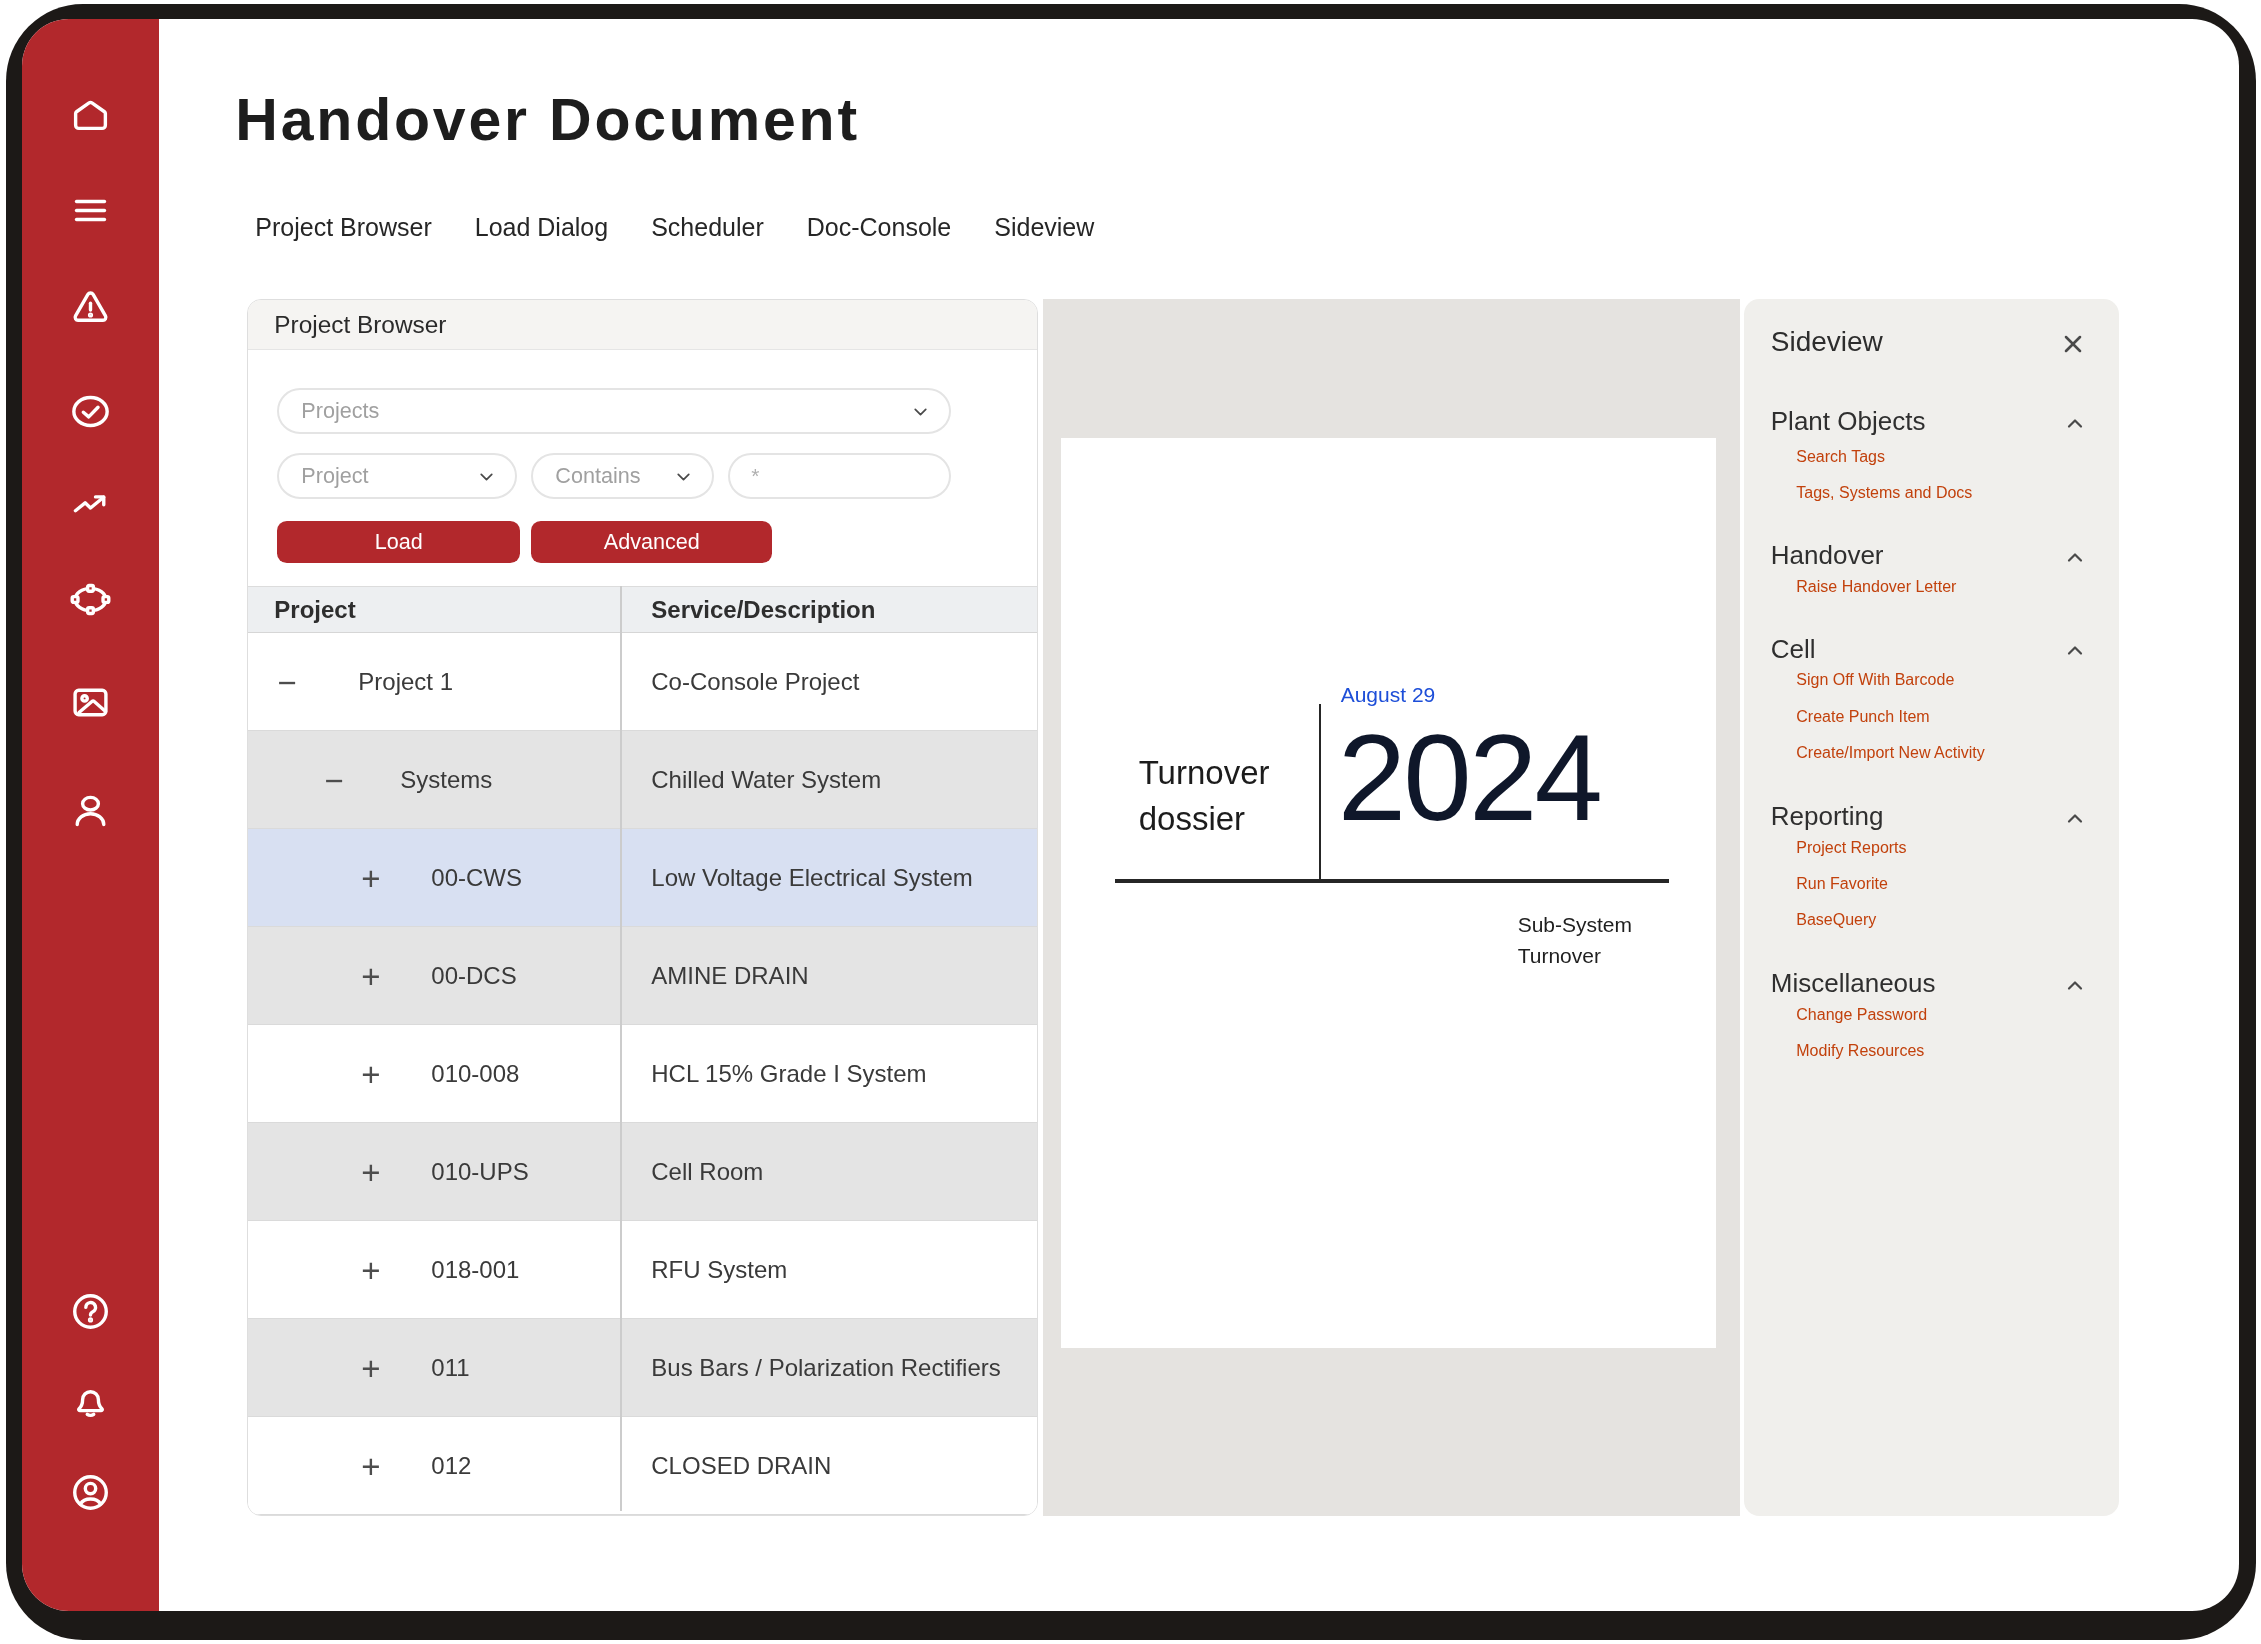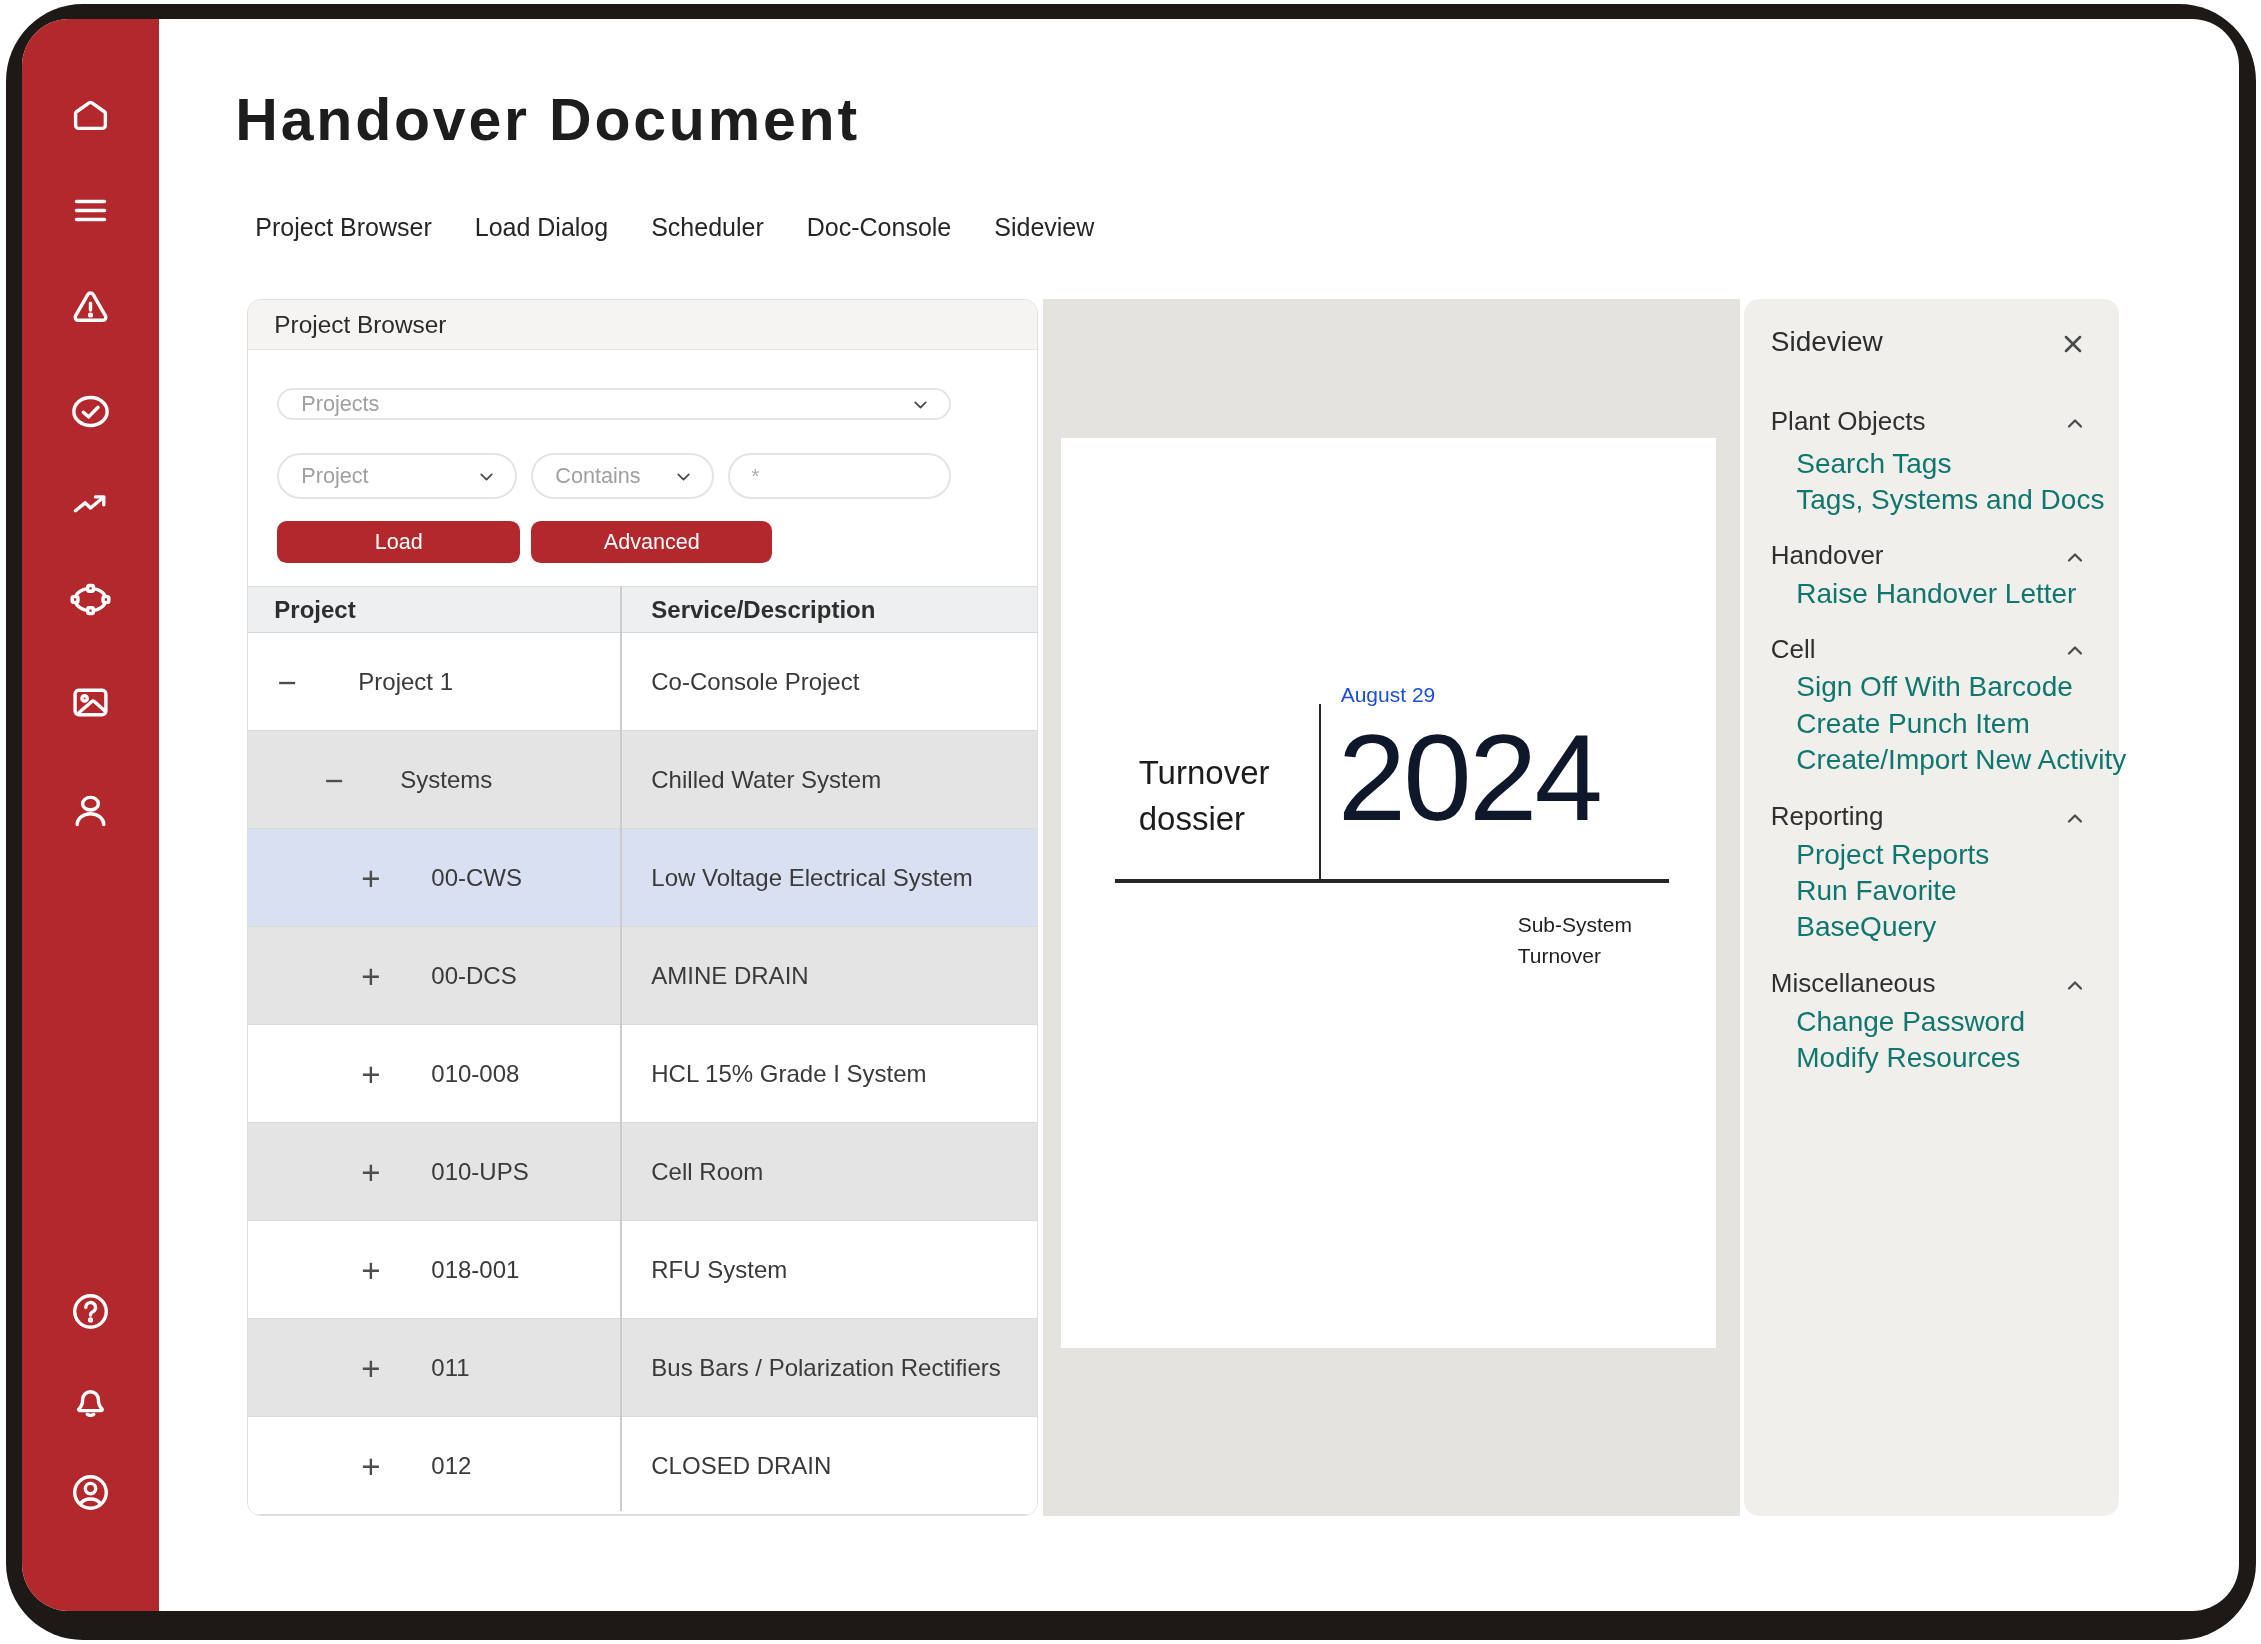--- a/index.html
+++ b/index.html
@@ -20,21 +20,21 @@
   
   .panel-left { position:absolute; left:225px; top:280px; width:791px; height:1217px; background:#ffffff; border:1.4px solid #dedede; border-radius:14px; overflow:hidden; }
   .panel-mid  { position:absolute; left:1021px; top:280px; width:697px; height:1217px; background:#e5e3e0; }
   .panel-side { position:absolute; left:1722px; top:280px; width:375px; height:1217px; background:#f0efec; border-radius:15.3px; }
 
   
   .pb-header { position:absolute; left:0; right:0; top:0; height:50px; background:#f5f4f2; border-bottom:1.4px solid #e5e5e5; }
   .pb-header span { position:absolute; left:26px; top:50%; transform:translateY(-50%); font-size:24.4px; font-weight:500; color:#2b2b2b; }
   .select { position:absolute; border:2.8px solid #e4e4e4; border-radius:24px; background:#fff; display:flex; align-items:center; justify-content:space-between; padding:0 18px 0 22px; color:#a0a0a0; font-size:21.6px; }
   .select svg { width:21px; height:21px; stroke:#4a4a4a; stroke-width:2; fill:none; stroke-linecap:round; stroke-linejoin:round; flex:0 0 auto; }
-  .sel-projects { left:29px; top:88px; width:674px; height:32px;gap:21px; }
+  .sel-projects { left:29px; top:88px; width:674px; height:46px;gap:21px; }
   .sel-field    { left:29px; top:153px; width:240px; height:46px; }
   .sel-op       { left:283px; top:153px; width:183px; height:46px; }
   .flt-input { position:absolute; left:480px; top:153px; width:223px; height:46px; border:2.8px solid #e4e4e4; border-radius:24px; padding:0 21px; font-size:21px; color:#555; outline:none; font-family:"Liberation Sans", sans-serif; }
   .flt-input::placeholder { color:#b0b0b0; }
   .btn { position:absolute; top:221px; height:42px; background:#b2282c; border:none; border-radius:9.8px; color:#ffffff; font-size:21.6px; font-weight:500; font-family:"Liberation Sans", sans-serif; display:flex; align-items:center; justify-content:center; cursor:pointer; }
   .btn-load { left:29px; width:243px; }
   .btn-adv  { left:283px; width:241px; }
 
   .thead { position:absolute; left:0; right:0; top:286px; height:47px; background:#edeff1; border-top:1.4px solid #dcdcdc; border-bottom:1.4px solid #d6d6d6; }
   .thead span { position:absolute; top:50%; transform:translateY(-50%); font-size:24px; font-weight:600; color:#2e2e2e; }
@@ -58,21 +58,21 @@
   .doc-hline { position:absolute; left:54px; top:441px; width:554px; height:3.5px; background:#262626; }
   .doc-date { position:absolute; left:280px; top:245px; font-size:21px; color:#1d4ed8; }
   .doc-year { position:absolute; left:277px; top:278px; font-size:123px; font-weight:400; line-height:1; letter-spacing:-2.8px; color:#0f172a; }
   .doc-caption { position:absolute; left:457px; top:471px; font-size:21px; line-height:31px; color:#1f1f1f; }
 
   
   .sv-title { position:absolute; left:26.5px; top:26.5px; font-size:28px; font-weight:500; color:#2d2d2d; }
   .sv-close { position:absolute; right:32px; top:31px; width:28px; height:28px; cursor:pointer; }
   .sv-close svg { width:28px; height:28px; stroke:#4a4a4a; stroke-width:2.2; stroke-linecap:round; }
   .sv-h { position:absolute; left:26.5px; font-size:26px; font-weight:500; color:#2f2f2f; }
-  .sv-i { position:absolute; left:52px; font-size:28px; color:#0f766e; cursor:pointer; white-space:nowrap; }
+  .sv-i { position:absolute; left:52px; font-size:16px; color:#c2410c; cursor:pointer; white-space:nowrap; }
   .sv-ch { position:absolute; right:32px; width:24px; height:24px; cursor:pointer; }
   .sv-ch svg { width:24px; height:24px; stroke:#4a4a4a; stroke-width:2.2; fill:none; stroke-linecap:round; stroke-linejoin:round; }
 </style>
 </head>
 <body>
 
 <div class="frame">
 <div class="window">
 
   <div class="rail">

